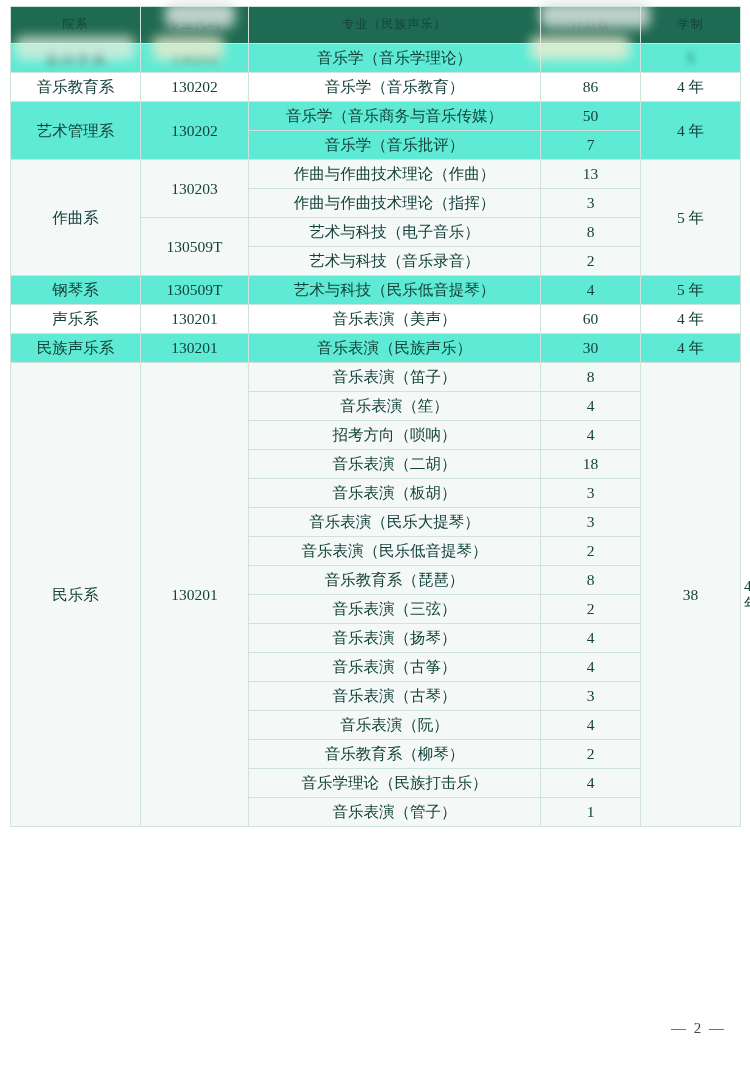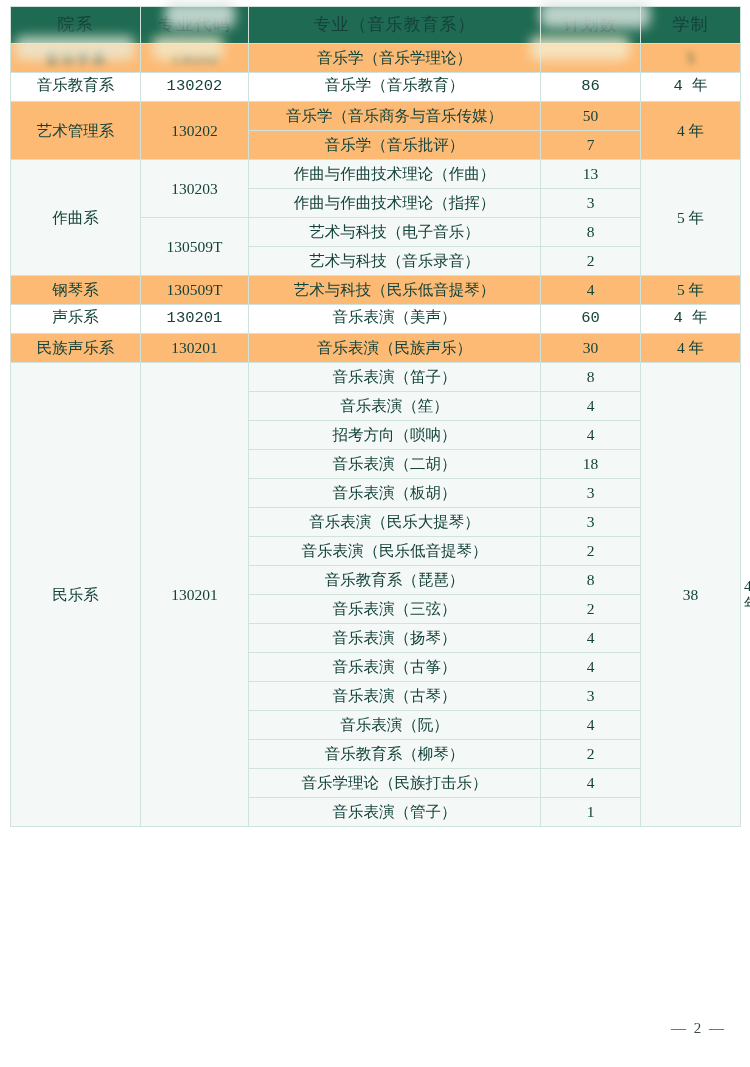--- a/index.html
+++ b/index.html
@@ -33,37 +33,37 @@
     text-align: center;
     vertical-align: middle;
     padding: 2px 3px;
     line-height: 1.15;
     color: #14423a;
     font-weight: normal;
   }
   thead th {
     background: #1f6a52;
     color: #ffffff;
-    font-size: 17px;
+    font-size: 12px;
     height: 32px;
     border: 1px solid #1f6a52;
     letter-spacing: 1px;
   }
   
   col.c-dept   { width: 130px; }
   col.c-code   { width: 108px; }
   col.c-major  { width: 292px; }
   col.c-plan   { width: 100px; }
   col.c-years  { width: 100px; }
 
   tr.row-h { height: 29px; }
 
   
-  .tint-yellow { background: #fdba74; }
-  .tint-white  { background: #ffffff; font-family: Liberation Mono, monospace; }
+  .tint-yellow { background: #5eead4; }
+  .tint-white  { background: #ffffff; }
   .tint-soft   { background: #f4f9f7; }
 
   td.major { text-align: center; }
   td.dept  { font-size: 15.5px; }
 
   
   .blurred {
     filter: blur(3.2px);
     -webkit-filter: blur(3.2px);
   }
@@ -99,21 +99,21 @@
       <col class="c-dept">
       <col class="c-code">
       <col class="c-major">
       <col class="c-plan">
       <col class="c-years">
     </colgroup>
     <thead>
       <tr>
         <th>院系</th>
         <th>专业代码</th>
-        <th>专业（音乐教育系）</th>
+        <th>专业（民族声乐）</th>
         <th>计划数</th>
         <th>学制</th>
       </tr>
     </thead>
     <tbody>
 
       <tr class="row-h tint-yellow">
         <td class="dept blurred">音乐学系</td>
         <td class="blurred">130202</td>
         <td class="major">音乐学（音乐学理论）</td>

